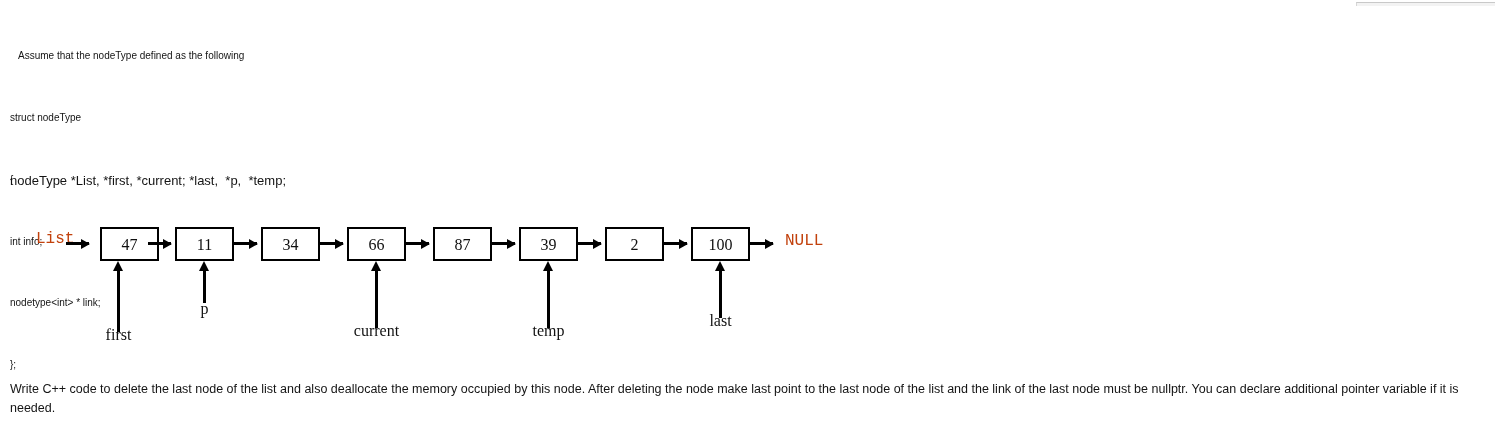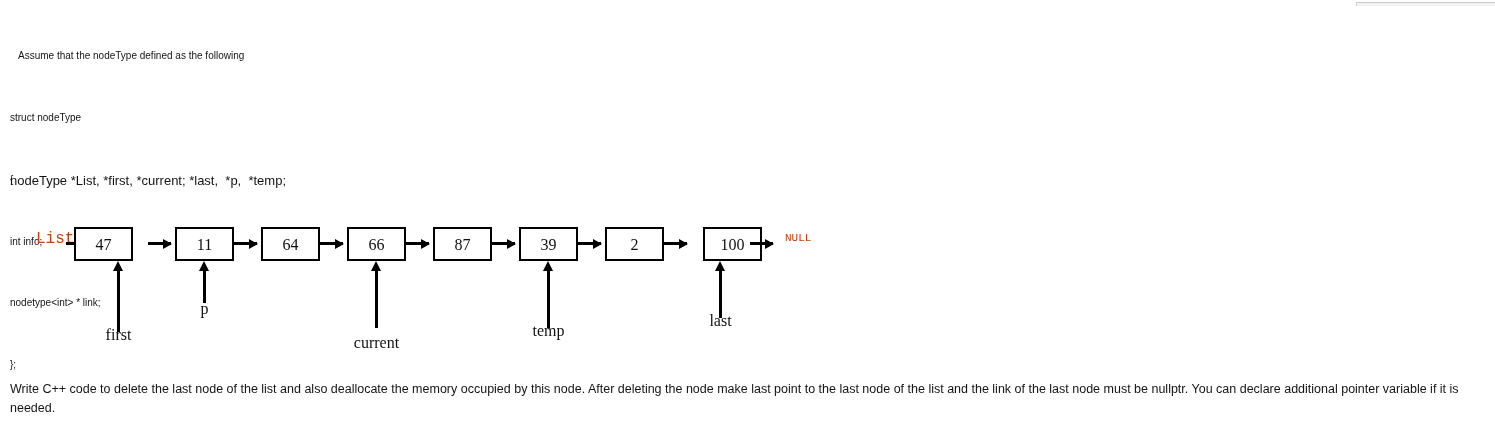--- a/index.html
+++ b/index.html
@@ -70,21 +70,21 @@
     height: 140px;
   }
   .serif-label {
     position: absolute;
     font-family: Liberation Mono, monospace;
     font-size: 16px;
     color: #c2410c;
     white-space: nowrap;
   }
   #list-label { left: 36px; top: 20px; }
-  #null-label { left: 785px; top: 22px; font-size: 11px; }
+  #null-label { left: 785px; top: 22px; font-size: 16px; }
 
   .node-box {
     position: absolute;
     top: 17px;
     width: 59px;
     height: 34px;
     border: 2px solid #000000;
     background: #ffffff;
     box-sizing: border-box;
   }
@@ -158,58 +158,58 @@
   <div>};</div>
 </div>
 
 <div id="declaration-line">nodeType *List, *first, *current; *last,  *p,  *temp;</div>
 
 <div id="diagram">
   <div id="list-label" class="serif-label">List</div>
   <div id="null-label" class="serif-label">NULL</div>
   <div id="diagram-parts">
       <div class="link-arrow" style="left: 66px; width: 23px;"></div>
-      <div class="node-box" style="left: 74px;">
+      <div class="node-box" style="left: 100px;">
         <div class="node-value">47</div>
       </div>
       <div class="link-arrow" style="left: 148px; width: 23px;"></div>
       <div class="node-box" style="left: 175px;">
         <div class="node-value">11</div>
       </div>
       <div class="link-arrow" style="left: 234px; width: 23px;"></div>
       <div class="node-box" style="left: 261px;">
-        <div class="node-value">64</div>
+        <div class="node-value">34</div>
       </div>
       <div class="link-arrow" style="left: 320px; width: 23px;"></div>
       <div class="node-box" style="left: 347px;">
         <div class="node-value">66</div>
       </div>
       <div class="link-arrow" style="left: 406px; width: 23px;"></div>
       <div class="node-box" style="left: 433px;">
         <div class="node-value">87</div>
       </div>
       <div class="link-arrow" style="left: 492px; width: 23px;"></div>
       <div class="node-box" style="left: 519px;">
         <div class="node-value">39</div>
       </div>
       <div class="link-arrow" style="left: 578px; width: 23px;"></div>
       <div class="node-box" style="left: 605px;">
         <div class="node-value">2</div>
       </div>
       <div class="link-arrow" style="left: 664px; width: 23px;"></div>
-      <div class="node-box" style="left: 691px; margin-left: 12px;">
+      <div class="node-box" style="left: 691px;">
         <div class="node-value">100</div>
       </div>
       <div class="link-arrow" style="left: 750px; width: 23px;"></div>
       <div class="ptr-arrow" style="left: 117.25px; top: 60px; height: 62px;"></div>
       <div class="ptr-label" style="left: 118.5px; top: 116px;">first</div>
       <div class="ptr-arrow" style="left: 203.25px; top: 60px; height: 33px;"></div>
       <div class="ptr-label" style="left: 204.5px; top: 90px;">p</div>
       <div class="ptr-arrow" style="left: 375.25px; top: 60px; height: 58px;"></div>
-      <div class="ptr-label" style="left: 376.5px; top: 112px; margin-top: 12px;">current</div>
+      <div class="ptr-label" style="left: 376.5px; top: 112px;">current</div>
       <div class="ptr-arrow" style="left: 547.25px; top: 60px; height: 58px;"></div>
       <div class="ptr-label" style="left: 548.5px; top: 112px;">temp</div>
       <div class="ptr-arrow" style="left: 719.25px; top: 60px; height: 48px;"></div>
       <div class="ptr-label" style="left: 720.5px; top: 102px;">last</div>
     </div>
 </div>
 
 <div id="question-block">Write C++ code to delete the last node of the list and also deallocate the memory occupied by this node. After deleting the node make last point to the last node of the list and the link of the last node must be nullptr.  You can declare additional pointer variable if it is needed.</div>
 
 </body></html>

